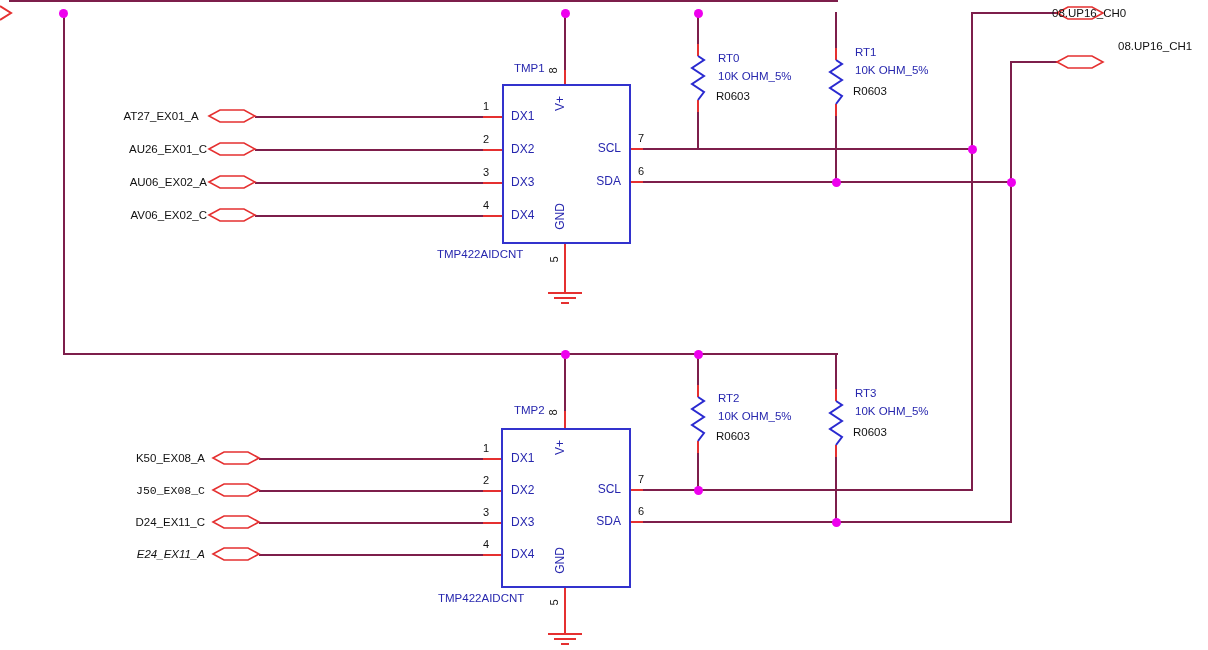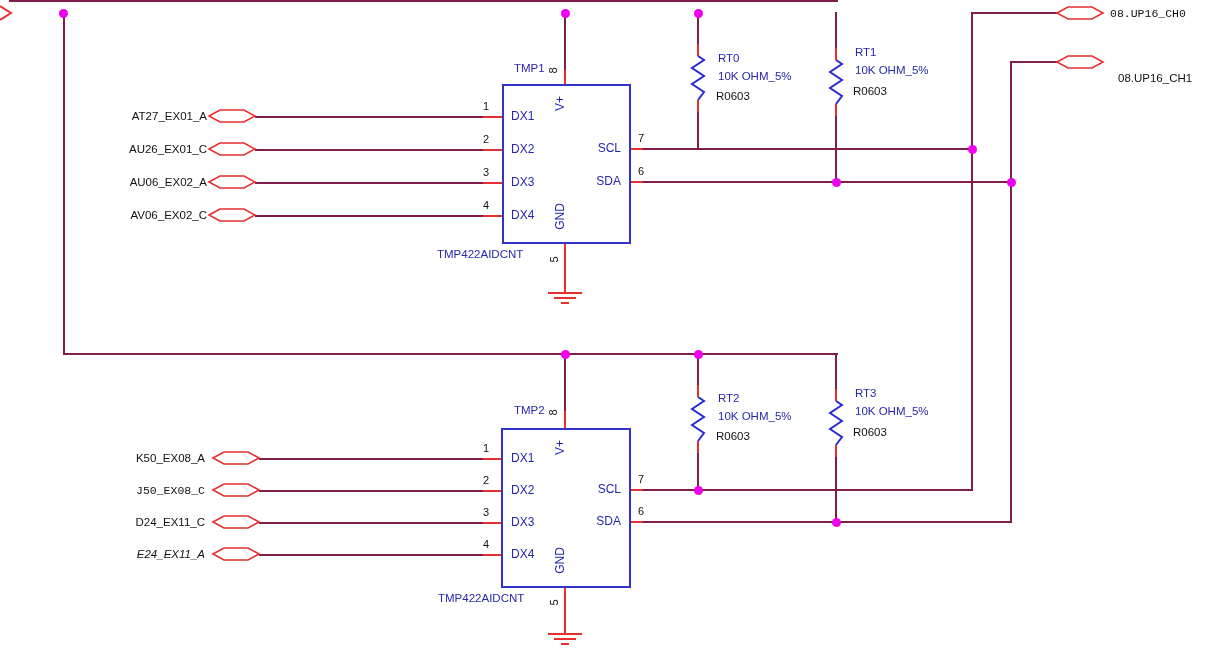--- a/index.html
+++ b/index.html
@@ -144,30 +144,30 @@
       <polygon points="0,7 11,1 35,1 46,7 35,13 11,13" fill="#fff" stroke="#E53030" stroke-width="1.6"></polygon>
     </svg>
 
   <svg style="left:1057px;top:6px;" width="46" height="14" viewBox="0 0 46 14">
       <polygon points="0,7 11,1 35,1 46,7 35,13 11,13" fill="#fff" stroke="#E53030" stroke-width="1.6"></polygon>
     </svg>
   <svg style="left:1057px;top:55px;" width="46" height="14" viewBox="0 0 46 14">
       <polygon points="0,7 11,1 35,1 46,7 35,13 11,13" fill="#fff" stroke="#E53030" stroke-width="1.6"></polygon>
     </svg>
 
-  <div class="t ra" style="left:95px;top:110px;width:112px;">AT27_EX01_A</div>
+  <div class="t ra" style="left:105px;top:110px;width:112px;text-align:center;">AT27_EX01_A</div>
   <div class="t ra" style="left:95px;top:143px;width:112px;">AU26_EX01_C</div>
   <div class="t ra" style="left:95px;top:176px;width:112px;">AU06_EX02_A</div>
   <div class="t ra" style="left:95px;top:209px;width:112px;">AV06_EX02_C</div>
   <div class="t ra" style="left:93px;top:452px;width:112px;">K50_EX08_A</div>
   <div class="t ra" style="left:93px;top:484px;width:112px;font-family:Liberation Mono, monospace;">J50_EX08_C</div>
   <div class="t ra" style="left:93px;top:516px;width:112px;">D24_EX11_C</div>
   <div class="t ra" style="left:93px;top:548px;width:112px;font-style:italic;">E24_EX11_A</div>
-  <div class="t" style="left:1110px;top:7px;font-family:Liberation Mono, monospace;">08.UP16_CH0</div>
-  <div class="t" style="left:1110px;top:72px;padding-left:8px;">08.UP16_CH1</div>
+  <div class="t" style="left:1052px;top:7px;">08.UP16_CH0</div>
+  <div class="t" style="left:1110px;top:40px;padding-left:8px;">08.UP16_CH1</div>
 
   <div class="t b" style="left:514px;top:62px;">TMP1</div>
   <div class="rot t pn" style="left:547px;top:64px;width:12px;">8</div>
   <div class="t b" style="left:437px;top:248px;">TMP422AIDCNT</div>
   <div class="rot t pn" style="left:548px;top:253px;width:12px;">5</div>
   <div class="rot t pname" style="left:547px;top:97px;width:26px;">V+</div>
   <div class="rot t pname" style="left:543px;top:210px;width:34px;">GND</div>
   <div class="t pname" style="left:511px;top:110px;">DX1</div>
   <div class="t pname" style="left:511px;top:143px;">DX2</div>
   <div class="t pname" style="left:511px;top:176px;">DX3</div>

